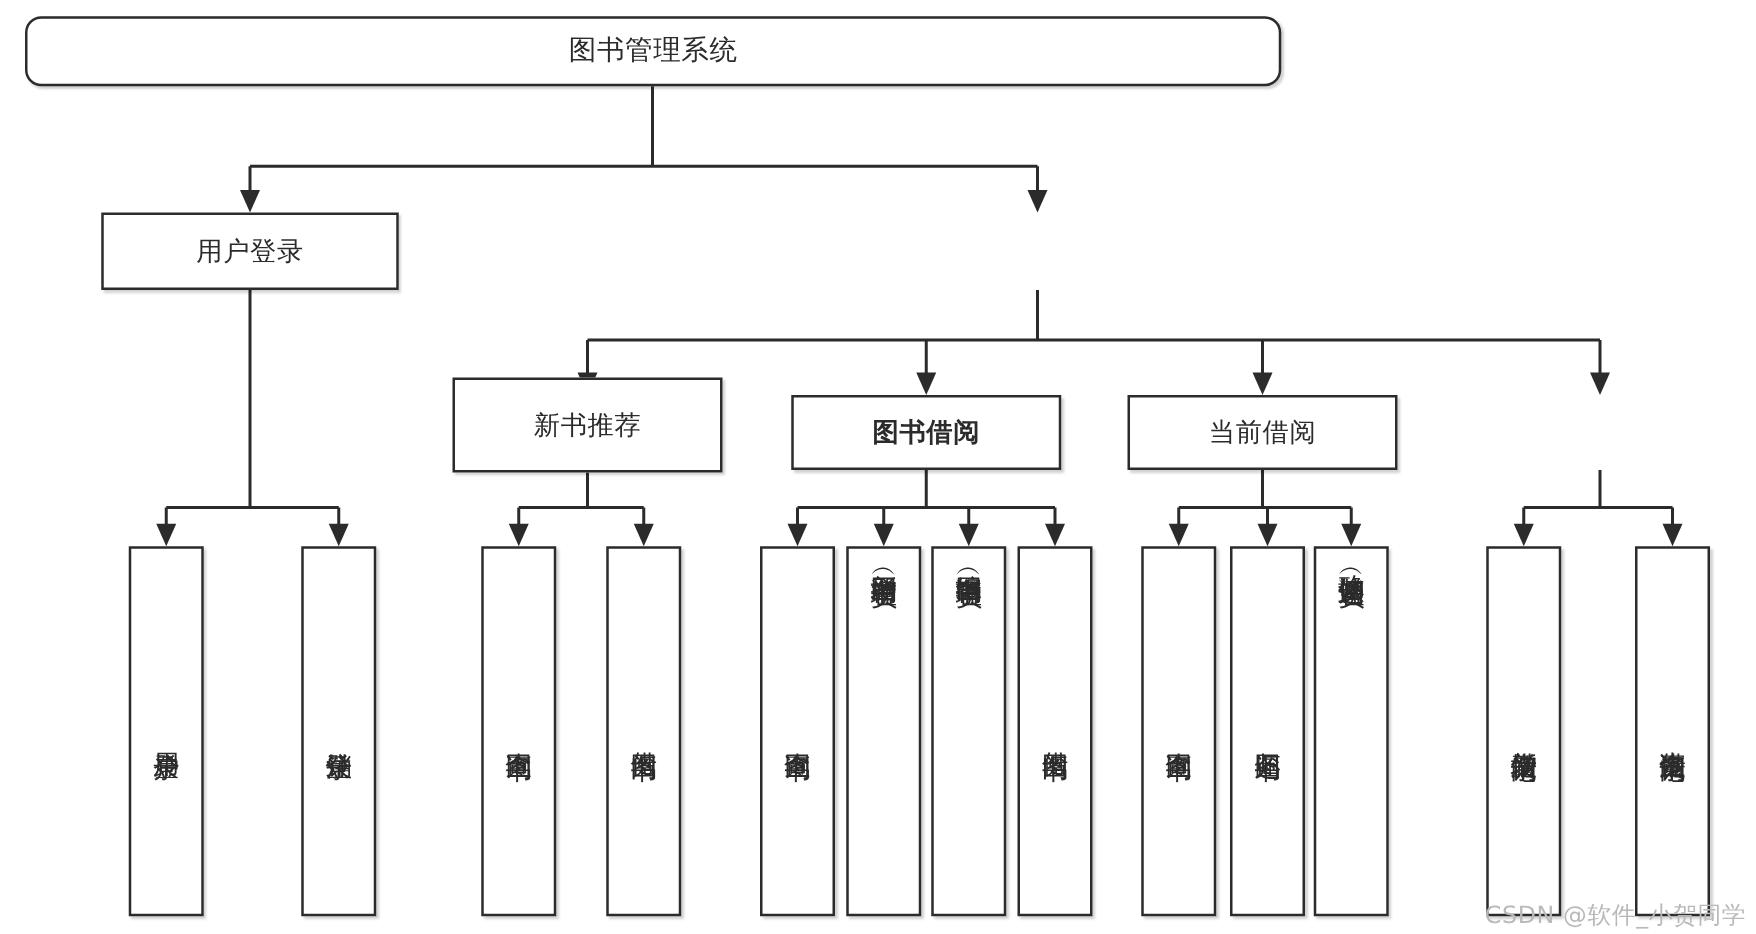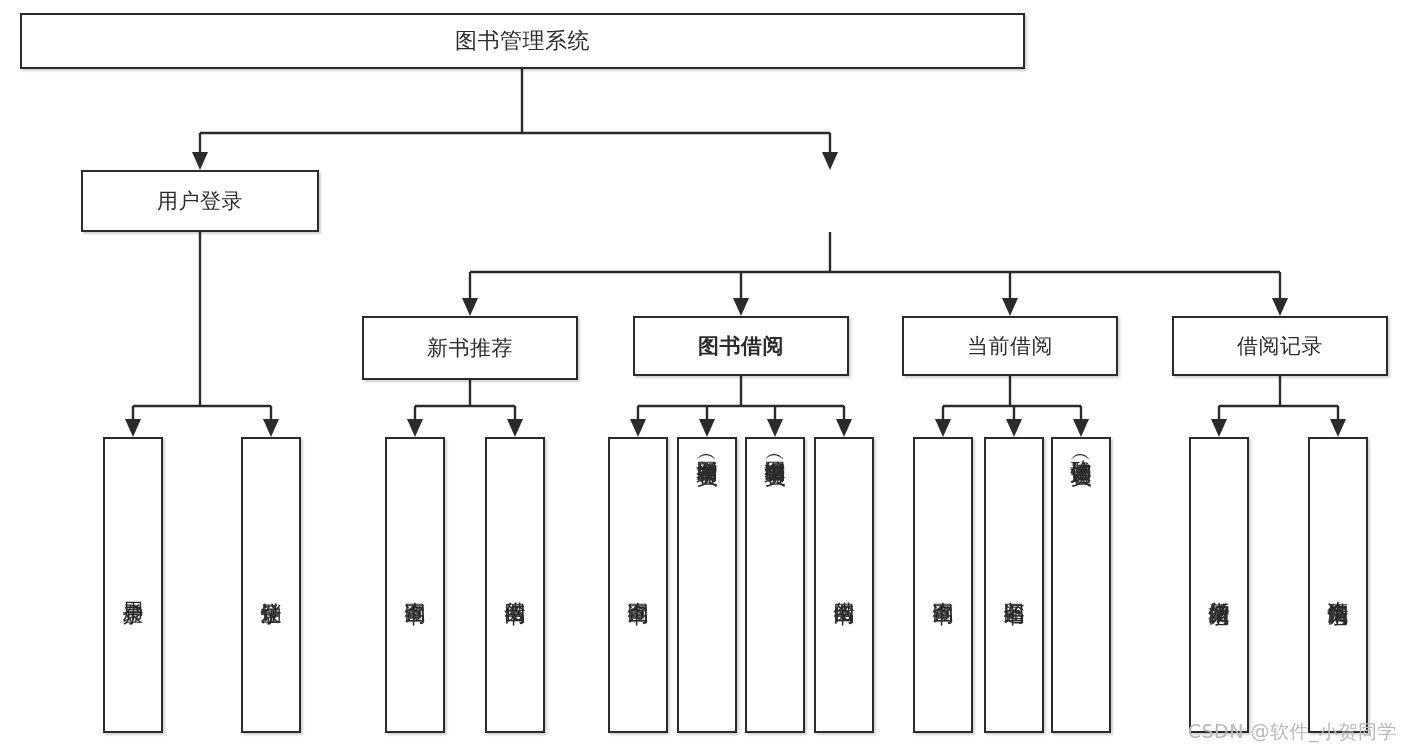--- a/index.html
+++ b/index.html
@@ -148,40 +148,37 @@
     <polygon class="arrow" points="1073,419 1089,419 1081,437"></polygon>
 
     <line x1="1280" y1="376" x2="1280" y2="406"></line>
     <line x1="1219" y1="406" x2="1338" y2="406"></line>
     <line x1="1219" y1="406" x2="1219" y2="423"></line>
     <polygon class="arrow" points="1211,419 1227,419 1219,437"></polygon>
     <line x1="1338" y1="406" x2="1338" y2="423"></line>
     <polygon class="arrow" points="1330,419 1346,419 1338,437"></polygon>
   </svg>
 
-  <div class="node horiz root" style="left:20px; top:13px; width:1005px; height:56px;">
+  <div class="node horiz root" style="left:20px; top:13px; width:1005px; height:56px;border-radius:13px;">
     <span class="label">图书管理系统</span>
   </div>
 
   <div class="node horiz" style="left:81px; top:170px; width:238px; height:62px;">
     <span class="label">用户登录</span>
   </div>
 
-  <div class="node horiz" style="left:362px; top:316px; width:216px; height:64px;">
+  <div class="node horiz" style="left:362px; top:302px; width:216px; height:76px;">
     <span class="label">新书推荐</span>
   </div>
   <div class="node horiz" style="left:633px; top:316px; width:216px; height:60px;font-weight:bold;">
     <span class="label">图书借阅</span>
   </div>
   <div class="node horiz" style="left:902px; top:316px; width:216px; height:60px;align-items:center;">
     <span class="label">当前借阅</span>
   </div>
-  <div class="node horiz" style="left:1172px; top:316px; width:216px; height:60px;">
-    <span class="label">借阅记录</span>
-  </div>
 
   <div class="node vert" style="left:103px; top:437px; width:60px; height:296px; align-items:center;">
     <span class="label">用户登录</span>
   </div>
   <div class="node vert" style="left:241px; top:437px; width:60px; height:296px; align-items:center;">
     <span class="label">注销登录</span>
   </div>
 
   <div class="node vert" style="left:385px; top:437px; width:60px; height:296px; align-items:center;">
     <span class="label">查询图书</span>

